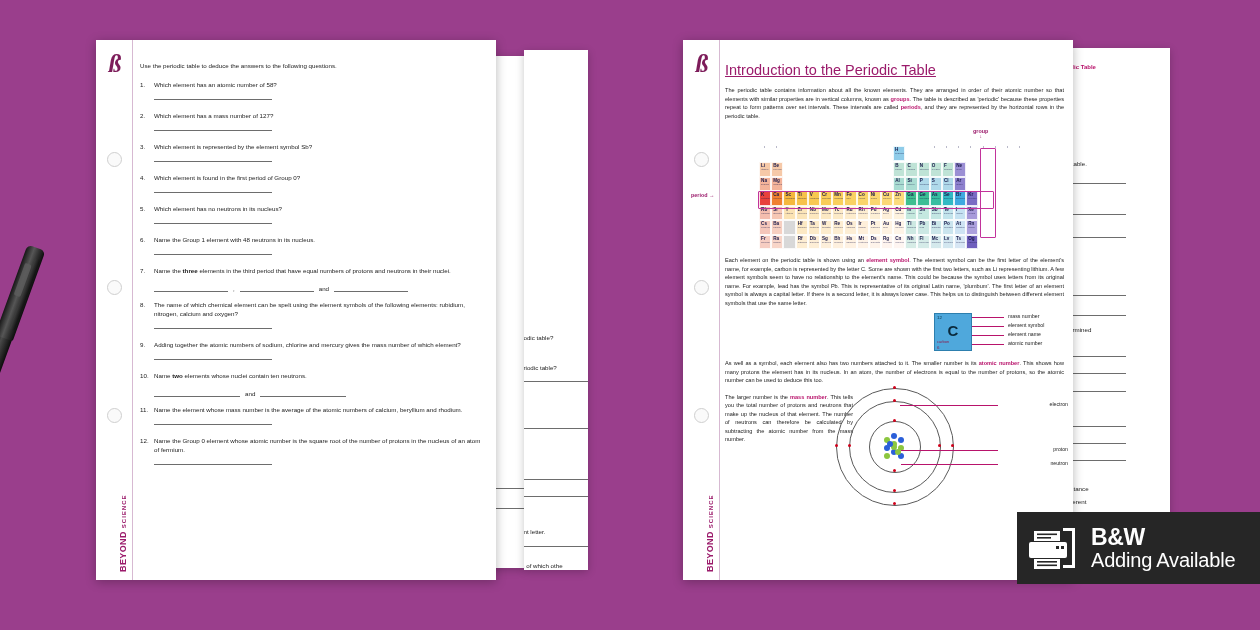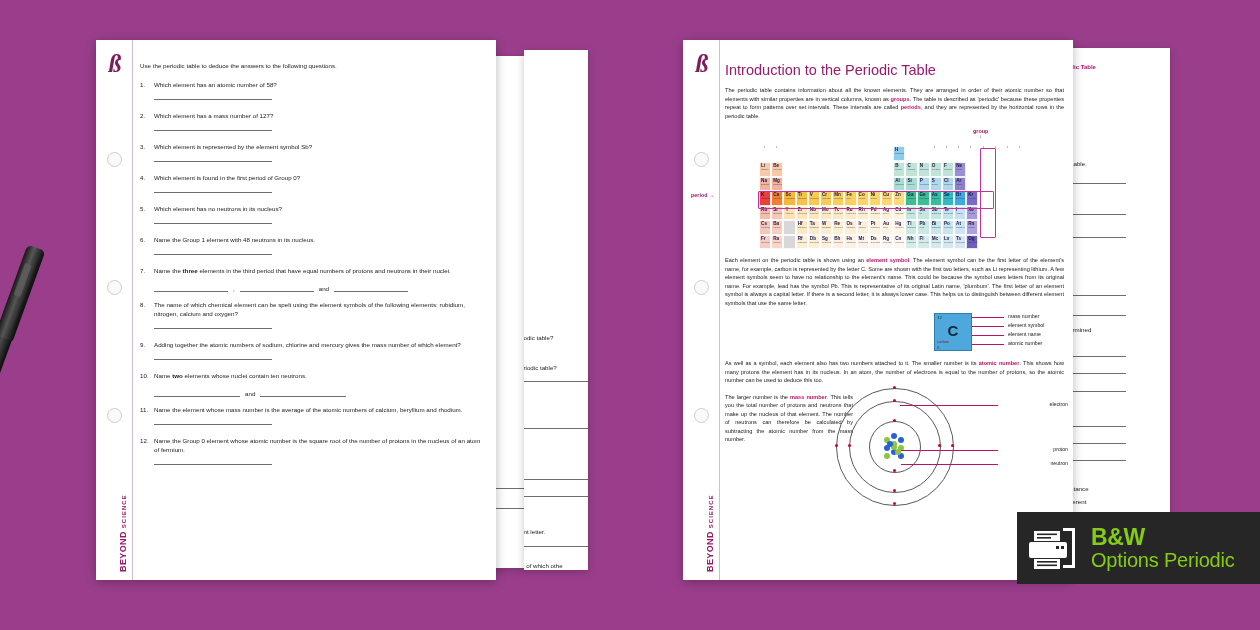--- a/index.html
+++ b/index.html
@@ -59,21 +59,21 @@
   .ansrow i{display:inline-block;height:1px;background:#6d6d6d;font-style:normal;}
 
   
   .behind{position:absolute;background:#fff;box-shadow:0 2px 8px rgba(0,0,0,.22);overflow:hidden;}
   .behind .frag{position:absolute;font-size:6.2px;color:#222;white-space:nowrap;}
   .behind .fline{position:absolute;height:1px;background:#6d6d6d;}
 
   
   #right-paper{left:683px;top:40px;width:390px;height:540px;}
   #right-content{position:absolute;left:42px;top:22px;right:9px;}
-  .rtitle{color:#9B1B6B;font-size:14.5px;margin:0 0 8px 0;font-weight:normal;}
+  .rtitle{color:#9B1B6B;font-size:14.5px;margin:0 0 8px 0;font-weight:normal;text-decoration:underline;}
   .body-p{font-size:5.6px;color:#1b1b1b;line-height:1.52;text-align:justify;margin:0 0 8px 0;}
   .body-p .kw{color:#B8136B;font-weight:bold;}
 
   
   .pt-wrap{position:relative;margin:4px 0 8px 0;height:120px;}
   .pt-grid{position:absolute;left:34px;top:14px;}
   .pt-row{display:flex;}
   .cell{
     width:12.2px;height:14.5px;margin:0;box-sizing:border-box;
     border:.5px solid rgba(255,255,255,.85);
@@ -144,21 +144,21 @@
     background:#5d5d5d;border-radius:2px;opacity:.85;
   }
 
   
   #bw-badge{
     position:absolute;left:1017px;top:512px;width:243px;height:72px;
     background:#262626;display:flex;align-items:center;gap:10px;padding:0 12px;
     box-sizing:border-box;
   }
   .printer{width:52px;height:44px;position:relative;flex:0 0 auto;}
-  .bw-text{color:#84cc16;line-height:1.06;}
+  .bw-text{color:#ffffff;line-height:1.06;}
   .bw-text .l1{font-size:23px;font-weight:bold;letter-spacing:-.3px;}
   .bw-text .l2{font-size:20px;font-weight:normal;letter-spacing:-.2px;}
 </style>
 </head>
 <body>
 
 <div class="stage">
 
   <div class="behind" id="behind-a" style="left:466px;top:56px;width:58px;height:512px;">
     <div class="frag" style="left:-6px;top:275px;">ingle letter?</div>
@@ -747,17 +747,17 @@
           <rect x="32" y="20" width="3" height="3"></rect>
           <rect x="8" y="35" width="20" height="1.6"></rect>
           <rect x="8" y="38.5" width="20" height="1.6"></rect>
           <rect x="8" y="7.5" width="20" height="1.6"></rect>
           <rect x="8" y="11" width="14" height="1.6"></rect>
         </g>
       </svg>
     </div>
     <div class="bw-text">
       <div class="l1">B&amp;W</div>
-      <div class="l2">Options Periodic</div>
+      <div class="l2">Adding Available</div>
     </div>
   </div>
 
 </div>
 
 </body></html>

